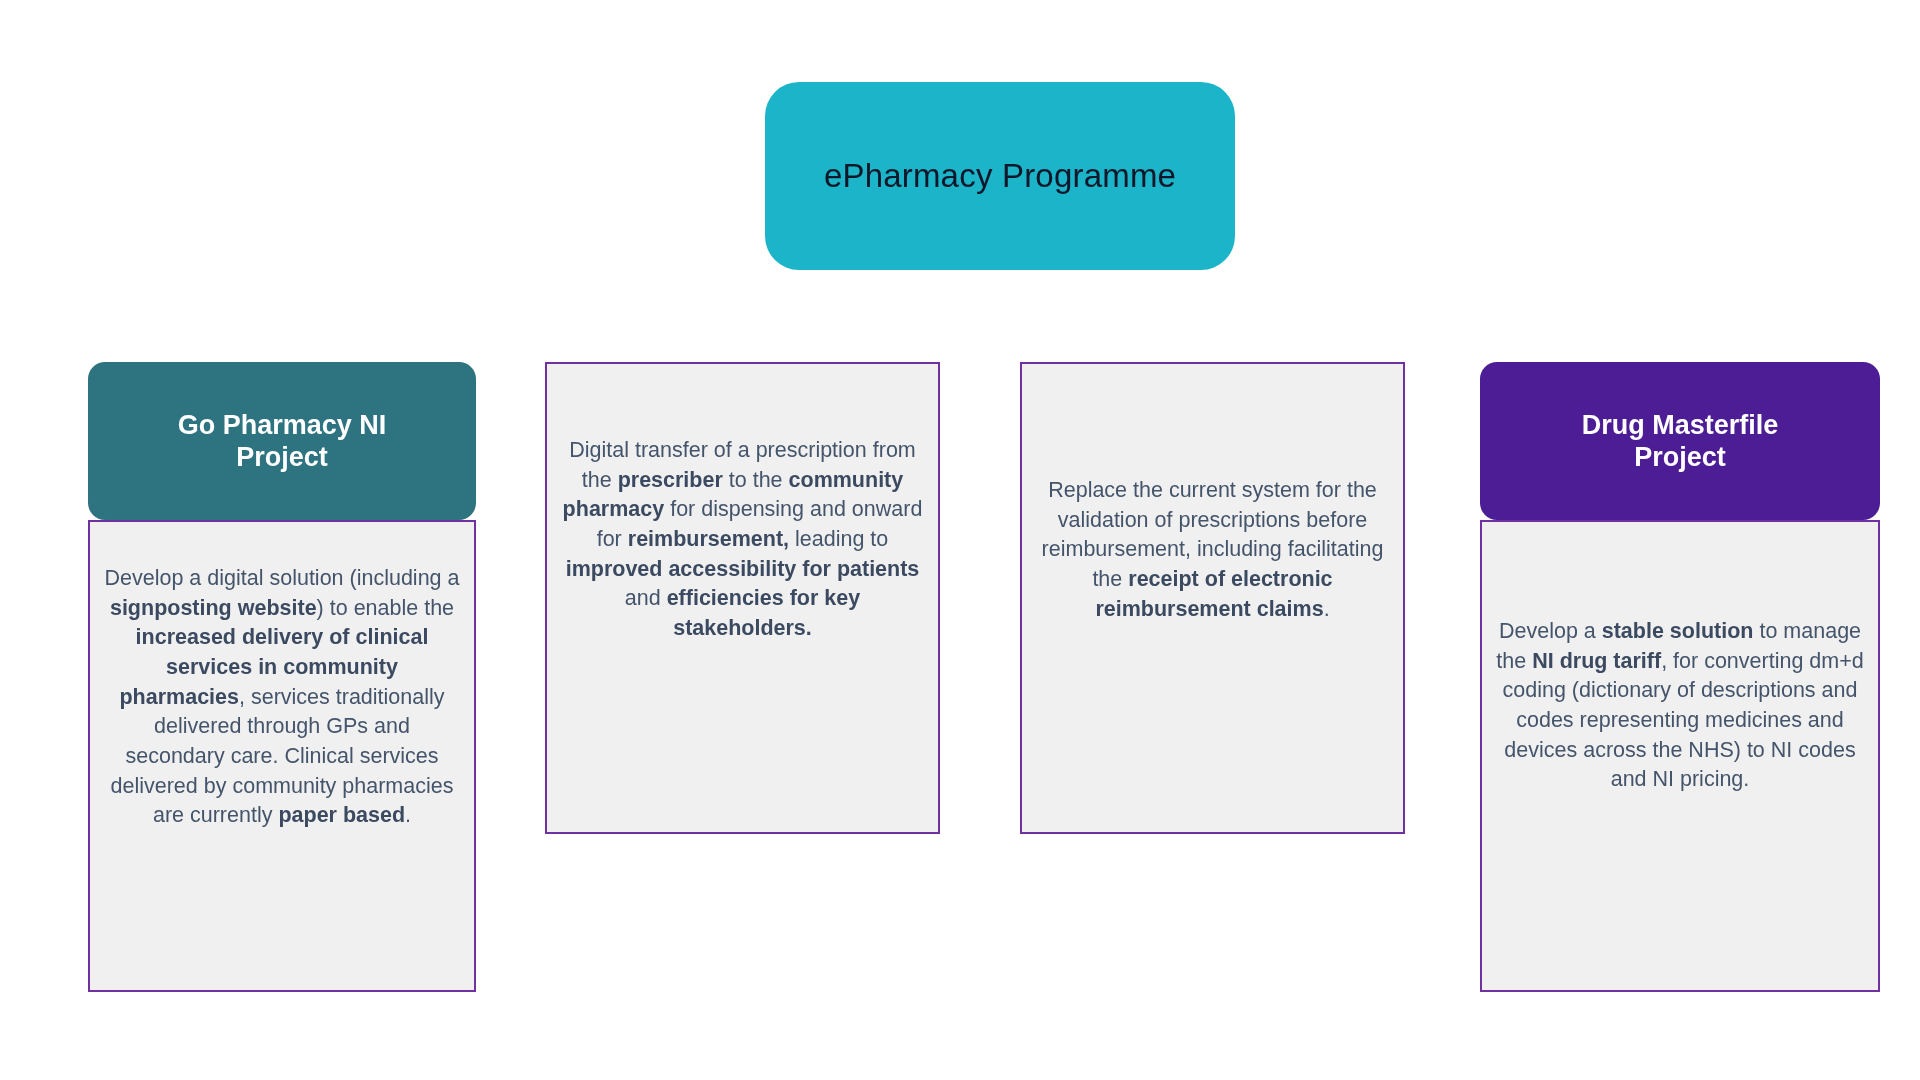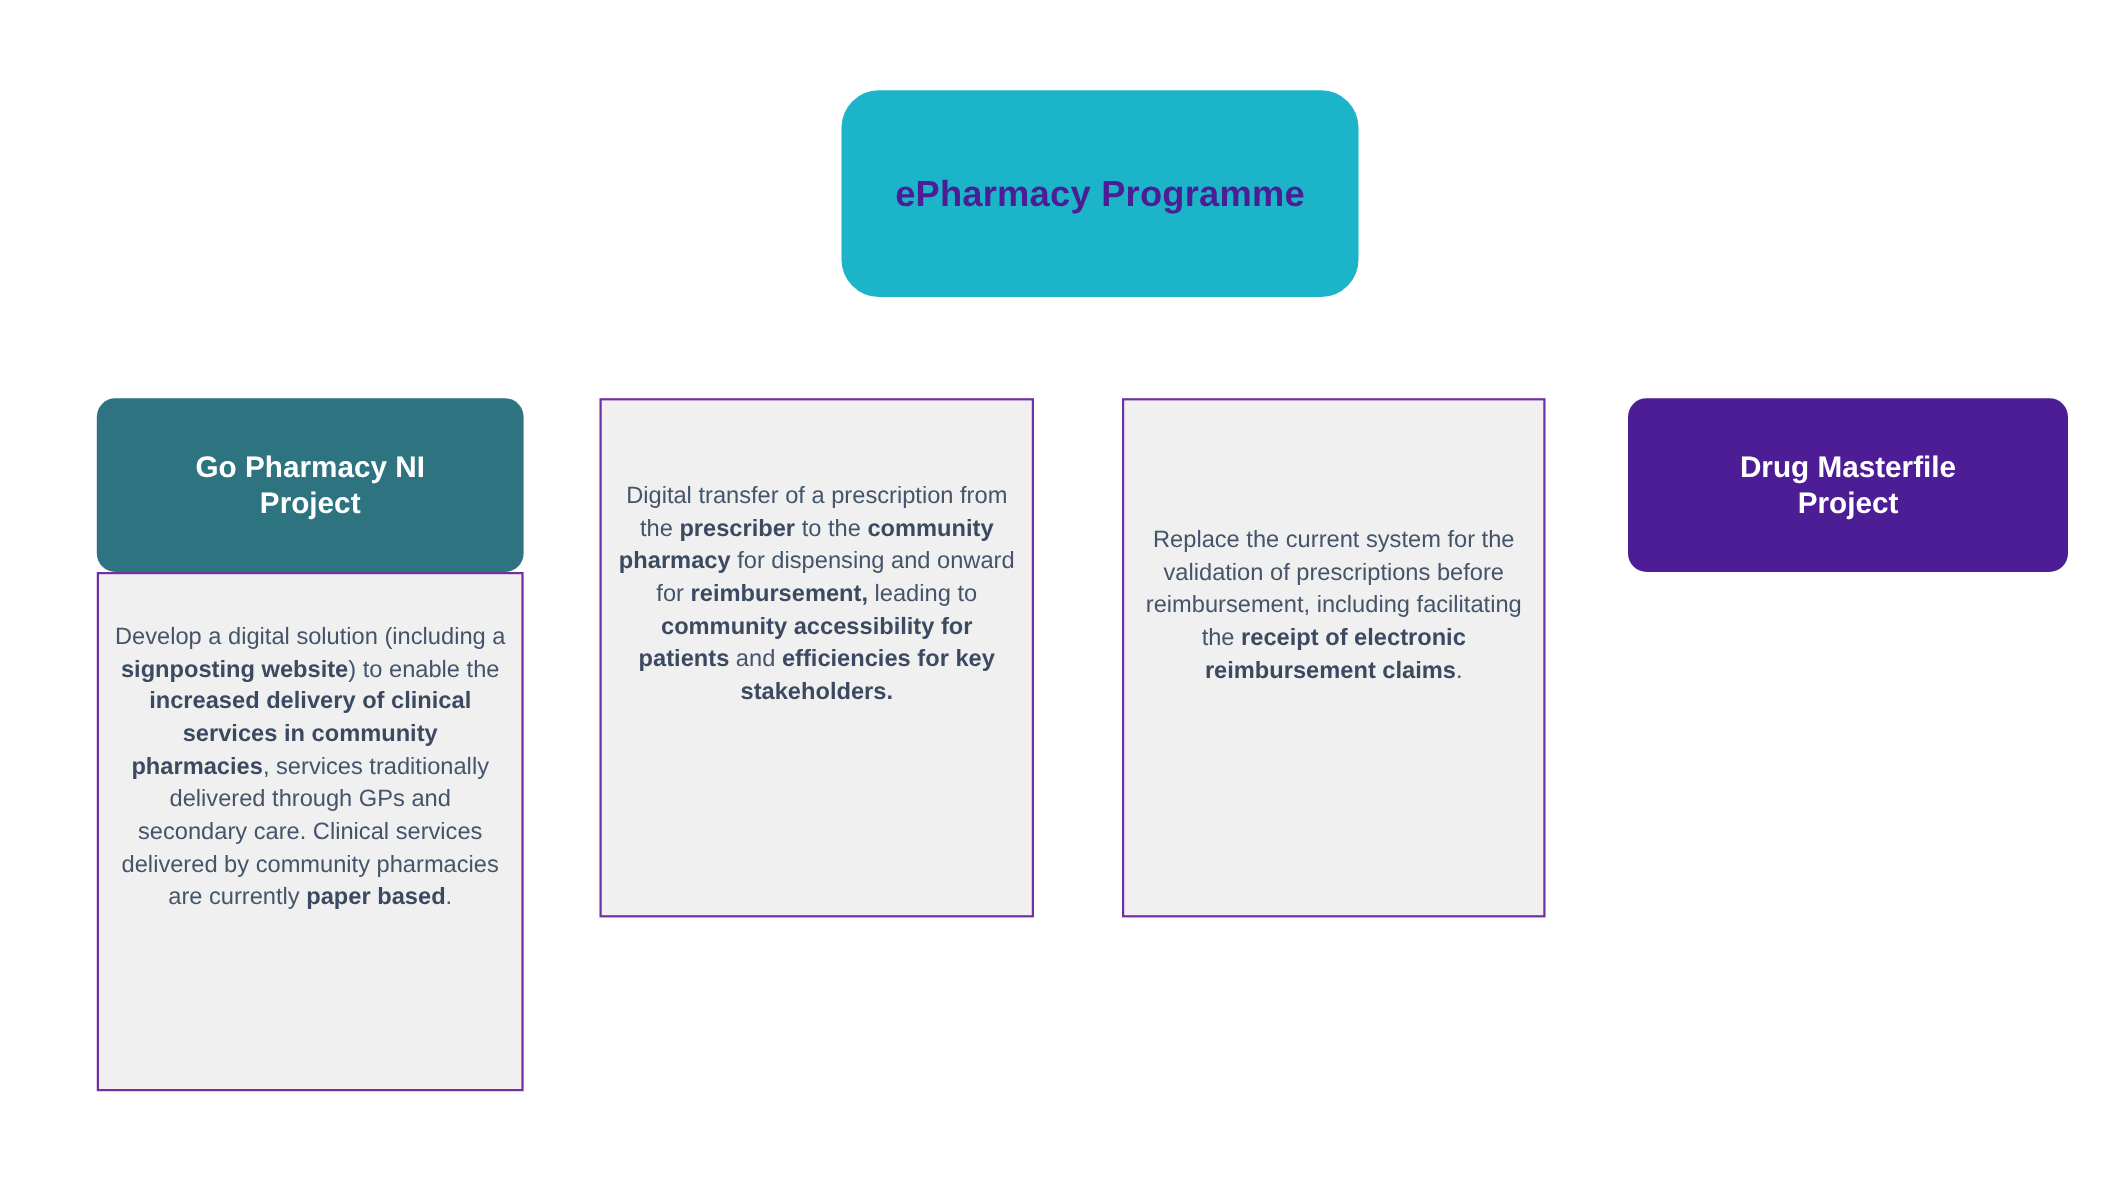--- a/index.html
+++ b/index.html
@@ -31,23 +31,23 @@
     width: 470px;
     height: 188px;
     border-radius: 34px;
     display: flex;
     align-items: center;
     justify-content: center;
     box-sizing: border-box;
     padding: 0 18px;
   }
   .programme-title {
-    color: #4c1d95;
+    color: #0f172a;
     font-size: 33px;
-    font-weight: bold;
+    font-weight: normal;
     letter-spacing: 0.2px;
     text-align: center;
     line-height: 1.2;
   }
 
   
   .columns {
     position: absolute;
     left: 0;
     top: 0;
@@ -127,31 +127,34 @@
         <div class="card-header-title">Go Pharmacy NI
 Project</div>
       </div>
       <div class="card-body" style="background: rgb(240, 240, 240); border-color: rgb(112, 48, 160);">
         <div class="card-body-text">Develop a digital solution (including a <b>signposting website</b>) to enable the <b>increased delivery of clinical services in community pharmacies</b>, services traditionally delivered through GPs and secondary care. Clinical services delivered by community pharmacies are currently <b>paper based</b>.</div>
       </div>
     </div>
 
     <div class="column col-1">
       <div class="card-body" style="background: rgb(240, 240, 240); border-color: rgb(112, 48, 160);">
-        <div class="card-body-text">Digital transfer of a prescription from the <b>prescriber</b> to the <b>community pharmacy</b> for dispensing and onward for <b>reimbursement,</b> leading to <b>community accessibility for patients</b> and <b>efficiencies for key stakeholders.</b></div>
+        <div class="card-body-text">Digital transfer of a prescription from the <b>prescriber</b> to the <b>community pharmacy</b> for dispensing and onward for <b>reimbursement,</b> leading to <b>improved accessibility for patients</b> and <b>efficiencies for key stakeholders.</b></div>
       </div>
     </div>
 
     <div class="column col-2">
       <div class="card-body" style="background: rgb(240, 240, 240); border-color: rgb(112, 48, 160);">
         <div class="card-body-text">Replace the current system for the validation of prescriptions before reimbursement, including facilitating the <b>receipt of electronic reimbursement claims</b>.</div>
       </div>
     </div>
 
     <div class="column col-3">
       <div class="card-header" style="background: #4c1d95;">
         <div class="card-header-title">Drug Masterfile
 Project</div>
       </div>
+      <div class="card-body" style="background: rgb(240, 240, 240); border-color: rgb(112, 48, 160);">
+        <div class="card-body-text">Develop a <b>stable solution</b> to manage the <b>NI drug tariff</b>, for converting dm+d coding (dictionary of descriptions and codes representing medicines and devices across the NHS) to NI codes and NI pricing.</div>
+      </div>
     </div>
 
   </div>
 </div>
 
 </body></html>

